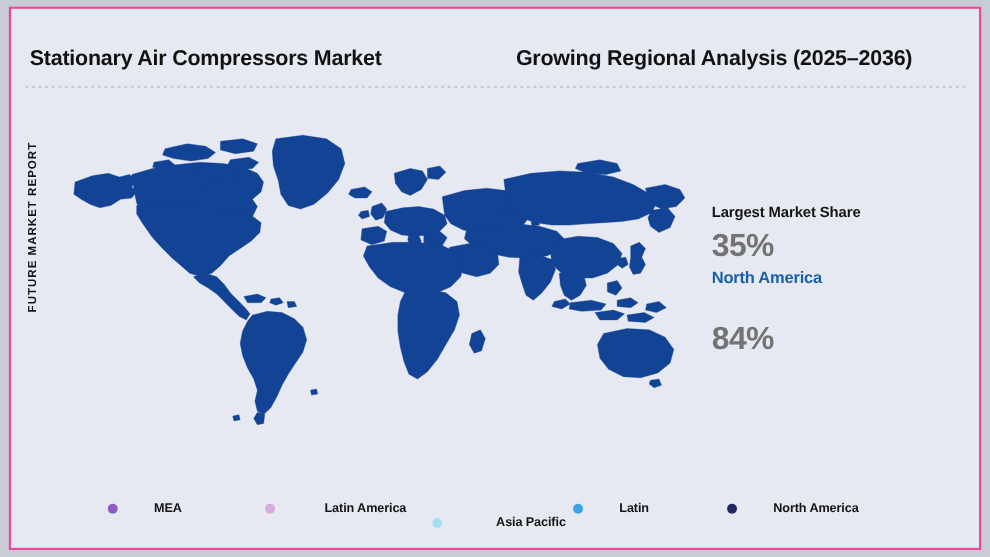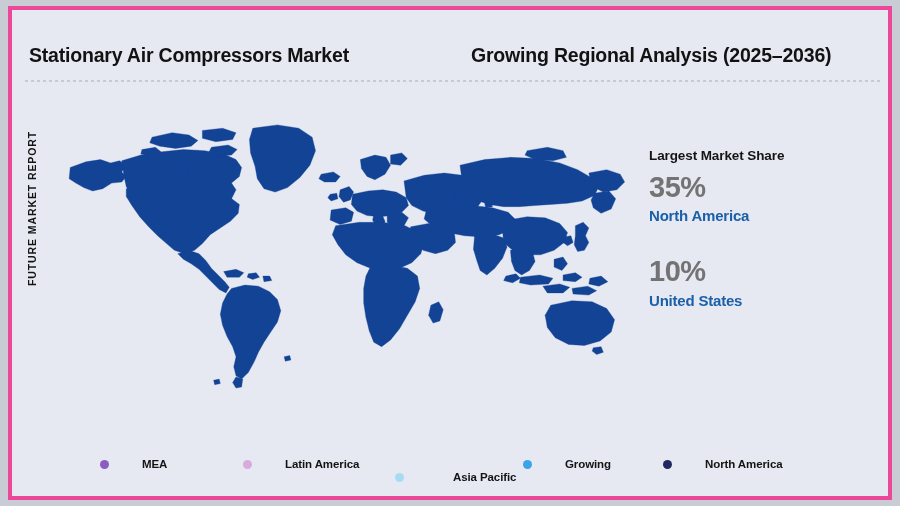--- a/index.html
+++ b/index.html
@@ -20,21 +20,21 @@
     height: 506px;
     background: #c9ccd4;
     padding: 6px 8px 6px 8px;
   }
   .panel {
     position: relative;
     box-sizing: border-box;
     width: 884px;
     height: 494px;
     background: #e6e9f2;
-    border: 4px solid #ec4899;
+    border: 2px solid #ec4899;
   }
 
   
   .header {
     position: absolute;
     left: 0;
     top: 0;
     width: 100%;
     height: 64px;
   }
@@ -107,20 +107,21 @@
   }
   .stat-block { margin-bottom: 32px; }
   .stat-block:last-child { margin-bottom: 0; }
   .stat-label {
     font-size: 13.5px;
     font-weight: bold;
     color: #141414;
     letter-spacing: -0.1px;
     margin-bottom: 9px;
     white-space: nowrap;
+    margin-top: 39px;
   }
   .stat-value {
     font-size: 29px;
     font-weight: bold;
     color: #737373;
     line-height: 1.05;
     letter-spacing: -0.5px;
   }
   .stat-region {
     font-size: 15px;
@@ -271,41 +272,40 @@
       </svg>
     </div>
 
     <div class="stats">
       <div class="stat-block">
         <div class="stat-label">Largest Market Share</div>
         <div class="stat-value">35%</div>
         <div class="stat-region">North America</div>
       </div>
       <div class="stat-block">
-        <div class="stat-value">10%</div>
-        <div class="stat-region">United States</div>
+        <div class="stat-value">84%</div>
       </div>
     </div>
 
     <div class="legend">
       <div class="legend-item" style="left: 88px; top: 8px;">
         <span class="legend-dot" style="background: rgb(139, 92, 196);"></span>
         <span class="legend-text">MEA</span>
       </div>
-      <div class="legend-item" style="left: 231px; top: 8px;">
+      <div class="legend-item" style="left: 231px; top: 8px; gap: 12px;">
         <span class="legend-dot" style="background: rgb(216, 170, 221);"></span>
         <span class="legend-text">Latin America</span>
       </div>
       <div class="legend-item" style="left: 383px; top: 21px; gap: 16px;">
         <span class="legend-dot" style="background: rgb(165, 220, 244);"></span>
         <span class="legend-text">Asia Pacific</span>
       </div>
       <div class="legend-item" style="left: 511px; top: 8px;">
         <span class="legend-dot" style="background: rgb(59, 163, 232);"></span>
-        <span class="legend-text">Growing</span>
+        <span class="legend-text">Latin</span>
       </div>
       <div class="legend-item" style="left: 651px; top: 8px;">
         <span class="legend-dot" style="background: rgb(34, 40, 94);"></span>
         <span class="legend-text">North America</span>
       </div>
     </div>
 
   </div>
 </div>
 

